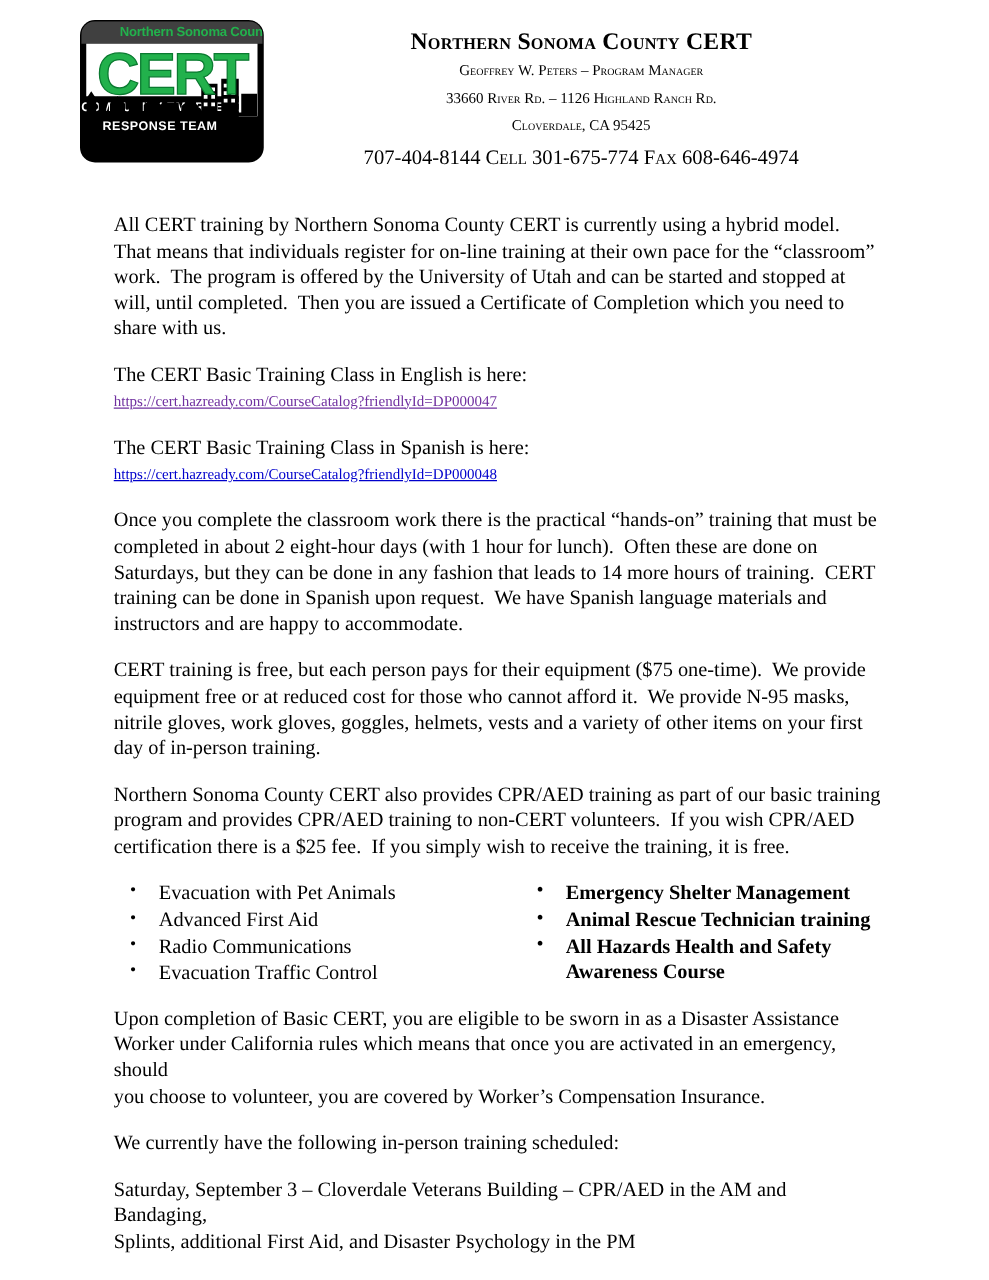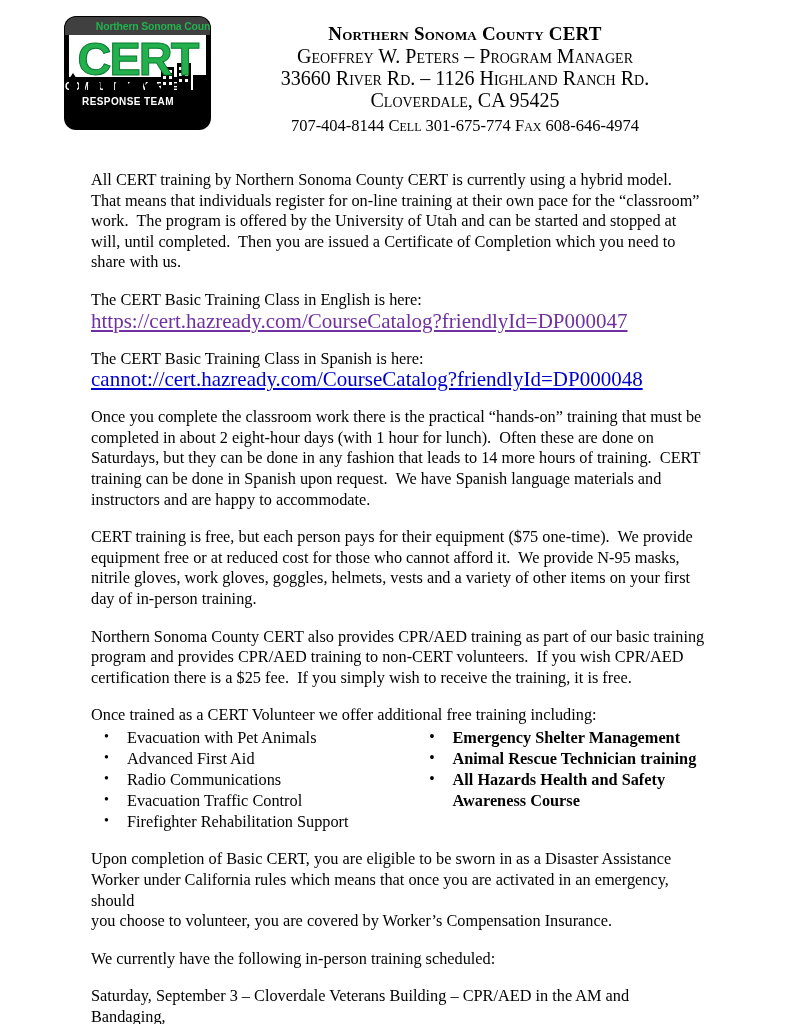--- a/index.html
+++ b/index.html
@@ -120,21 +120,21 @@
   }
   .org-name {
     font-size: 19px;
     font-weight: bold;
     font-variant: small-caps;
     line-height: 23px;
     letter-spacing: 0.2px;
     text-align: center;
   }
   .org-sub {
-    font-size: 20px;
+    font-size: 12px;
     font-variant: small-caps;
     line-height: 22px;
   }
   .org-phone {
     font-size: 16.5px;
     font-variant: small-caps;
     line-height: 22px;
     padding-top: 4px;
   }
 
@@ -154,21 +154,21 @@
   }
   p.para {
     margin: 0 0 17px 0;
     font-size: 16.3px;
     line-height: 20.6px;
     text-align: left;
     white-space: pre-wrap;
   }
   p.para.nogap { margin-bottom: 0; }
   a.link {
-    font-size: 21px;
+    font-size: 12px;
     line-height: 20.6px;
     text-decoration: underline;
     word-break: break-all;
   }
   a.link.visited { color: #7030a0; }
   a.link.unvisited { color: #0000cc; }
   .link-row { margin: 0 0 17px 0; }
 
   
   .bullets {
@@ -259,39 +259,37 @@
 
     <p class="para">All CERT training by Northern Sonoma County CERT is currently using a hybrid model.  That means that individuals register for on-line training at their own pace for the “classroom” work.  The program is offered by the University of Utah and can be started and stopped at will, until completed.  Then you are issued a Certificate of Completion which you need to share with us.</p>
 
     <div class="link-row">
       <p class="para nogap">The CERT Basic Training Class in English is here:</p>
       <a class="link visited" href="#">https://cert.hazready.com/CourseCatalog?friendlyId=DP000047</a>
     </div>
 
     <div class="link-row">
       <p class="para nogap">The CERT Basic Training Class in Spanish is here:</p>
-      <a class="link unvisited" href="#">cannot://cert.hazready.com/CourseCatalog?friendlyId=DP000048</a>
+      <a class="link unvisited" href="#">https://cert.hazready.com/CourseCatalog?friendlyId=DP000048</a>
     </div>
 
     <p class="para">Once you complete the classroom work there is the practical “hands-on” training that must be completed in about 2 eight-hour days (with 1 hour for lunch).  Often these are done on Saturdays, but they can be done in any fashion that leads to 14 more hours of training.  CERT training can be done in Spanish upon request.  We have Spanish language materials and instructors and are happy to accommodate.</p>
 
     <p class="para">CERT training is free, but each person pays for their equipment ($75 one-time).  We provide equipment free or at reduced cost for those who cannot afford it.  We provide N-95 masks, nitrile gloves, work gloves, goggles, helmets, vests and a variety of other items on your first day of in-person training.</p>
 
     <p class="para">Northern Sonoma County CERT also provides CPR/AED training as part of our basic training program and provides CPR/AED training to non-CERT volunteers.  If you wish CPR/AED certification there is a $25 fee.  If you simply wish to receive the training, it is free.</p>
 
-    <p class="para nogap">Once trained as a CERT Volunteer we offer additional free training including:</p>
 
     <div class="bullets">
       <div class="bullet-col left">
         <ul class="blist">
           <li>Evacuation with Pet Animals</li>
           <li>Advanced First Aid</li>
           <li>Radio Communications</li>
           <li>Evacuation Traffic Control</li>
-          <li>Firefighter Rehabilitation Support</li>
         </ul>
       </div>
       <div class="bullet-col right">
         <ul class="blist">
           <li>Emergency Shelter Management</li>
           <li>Animal Rescue Technician training</li>
           <li>All Hazards Health and Safety Awareness Course</li>
         </ul>
       </div>
     </div>

